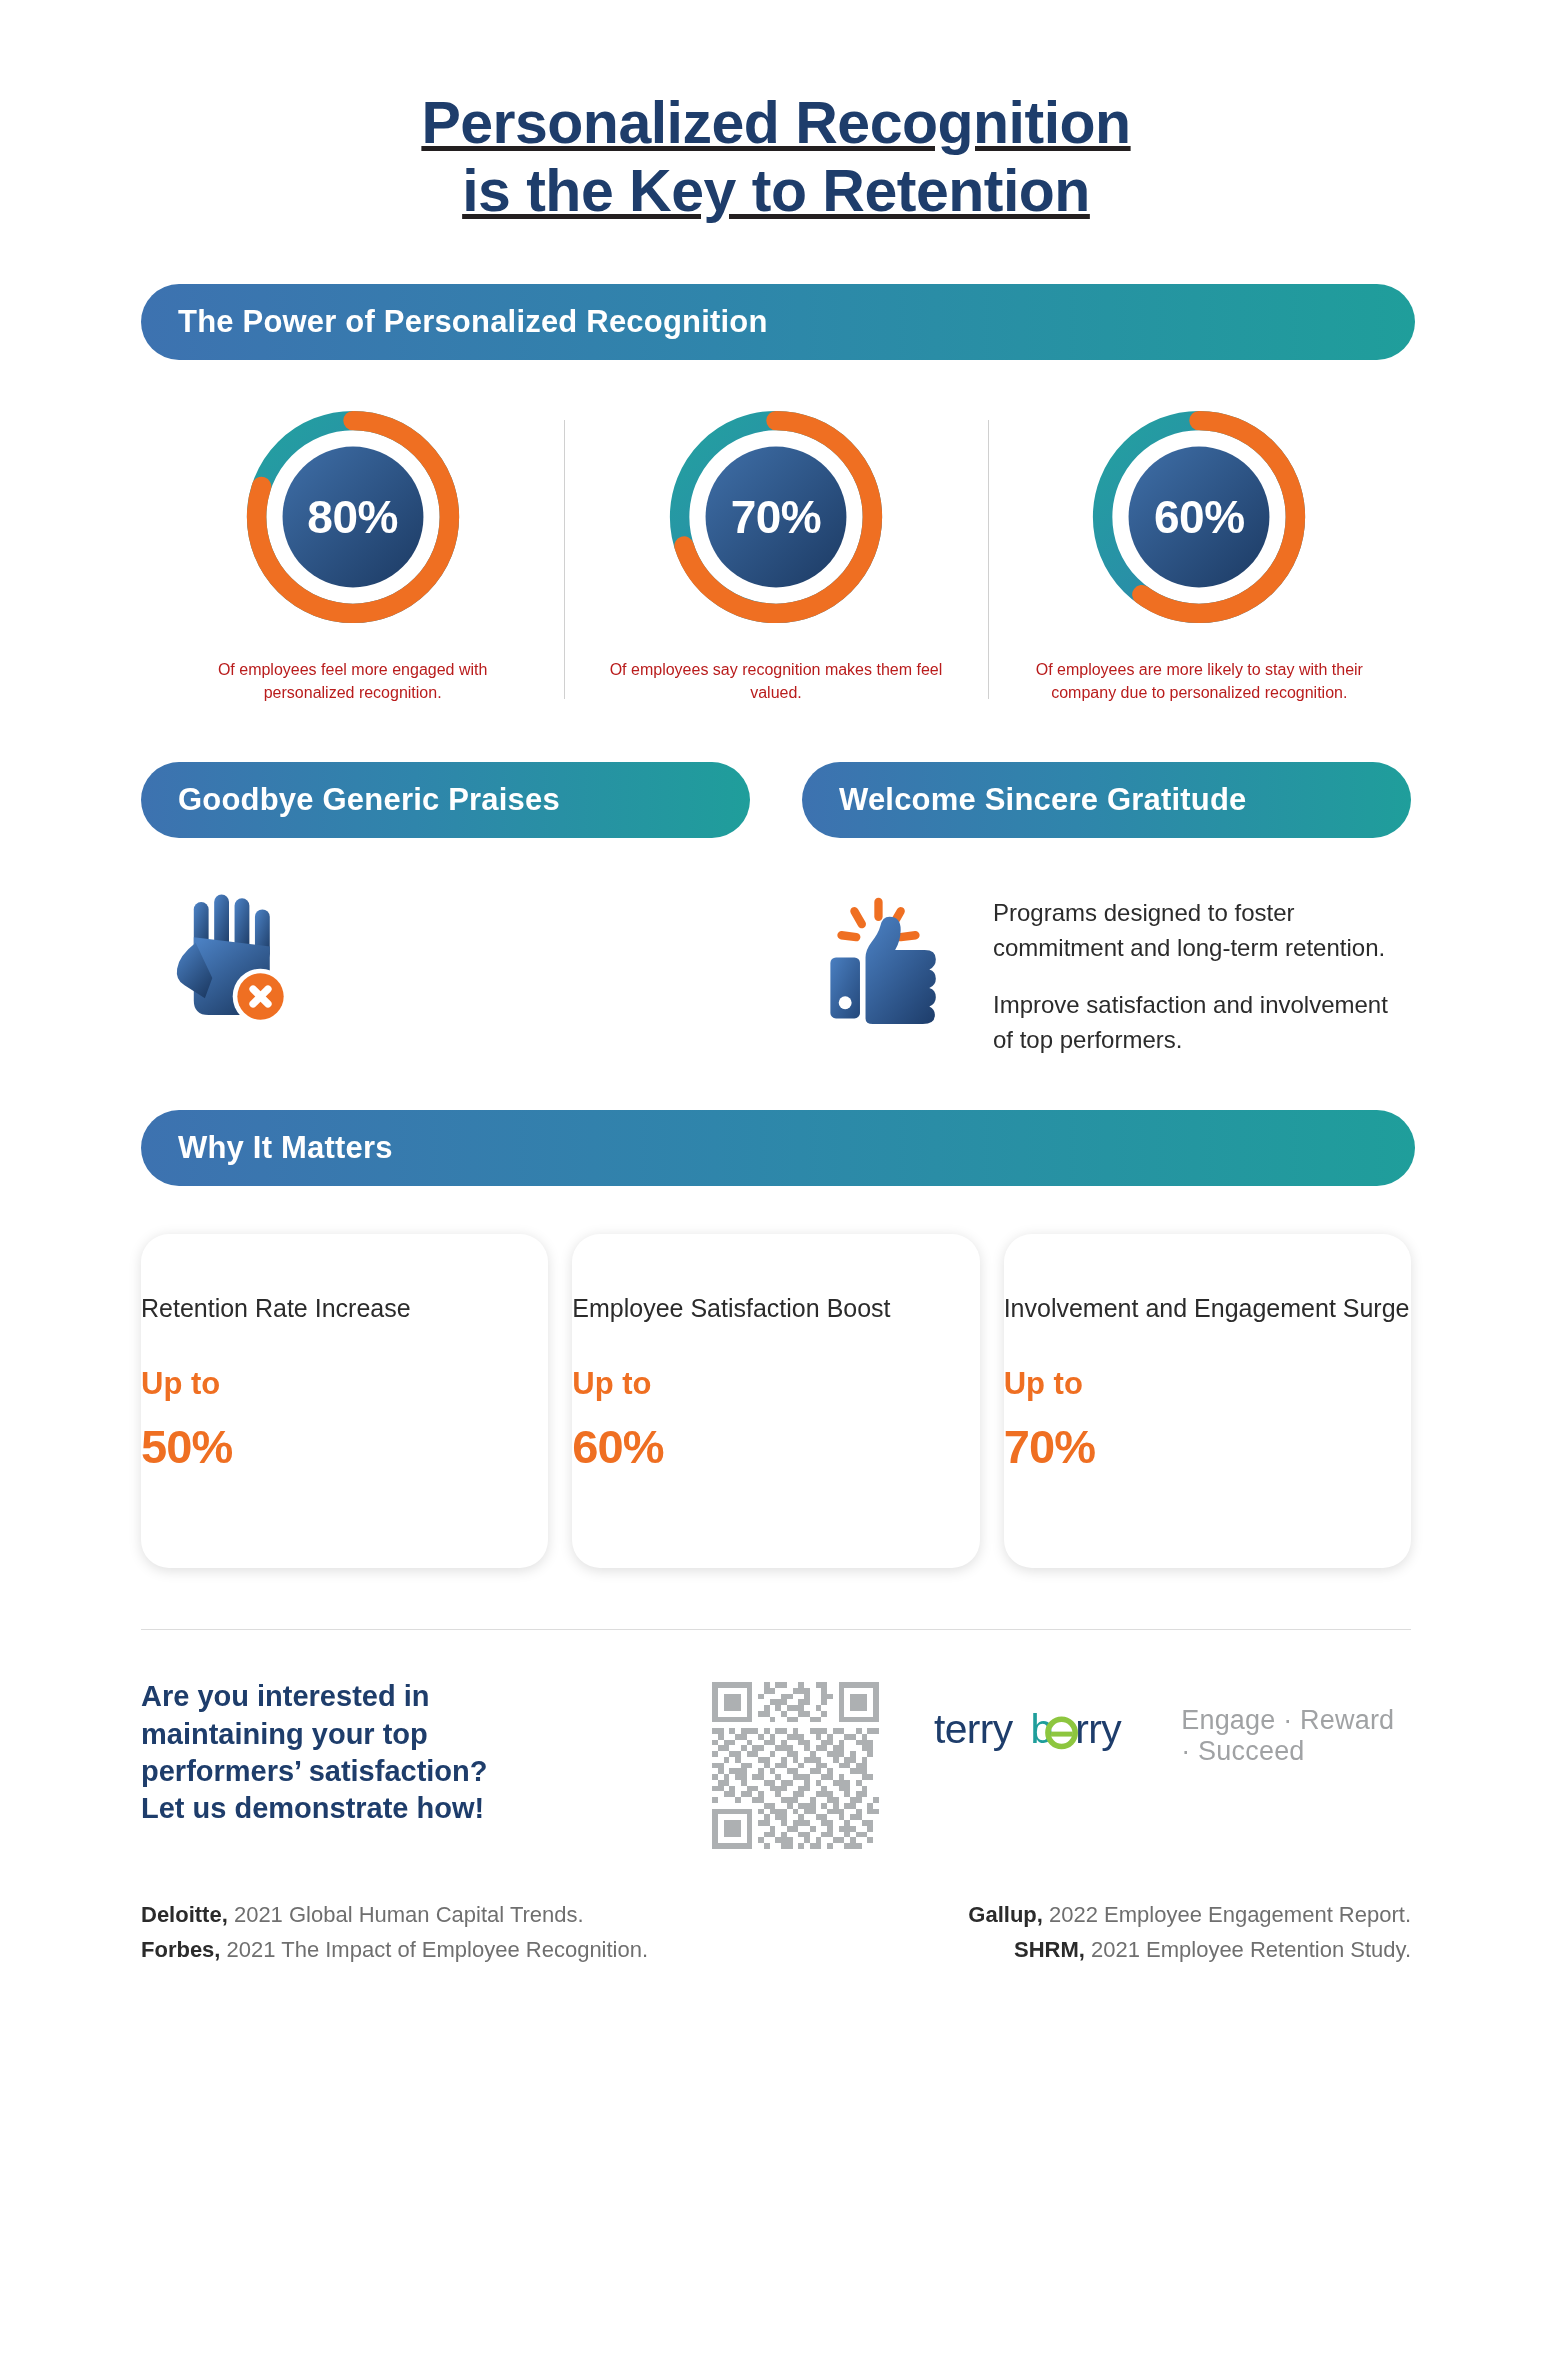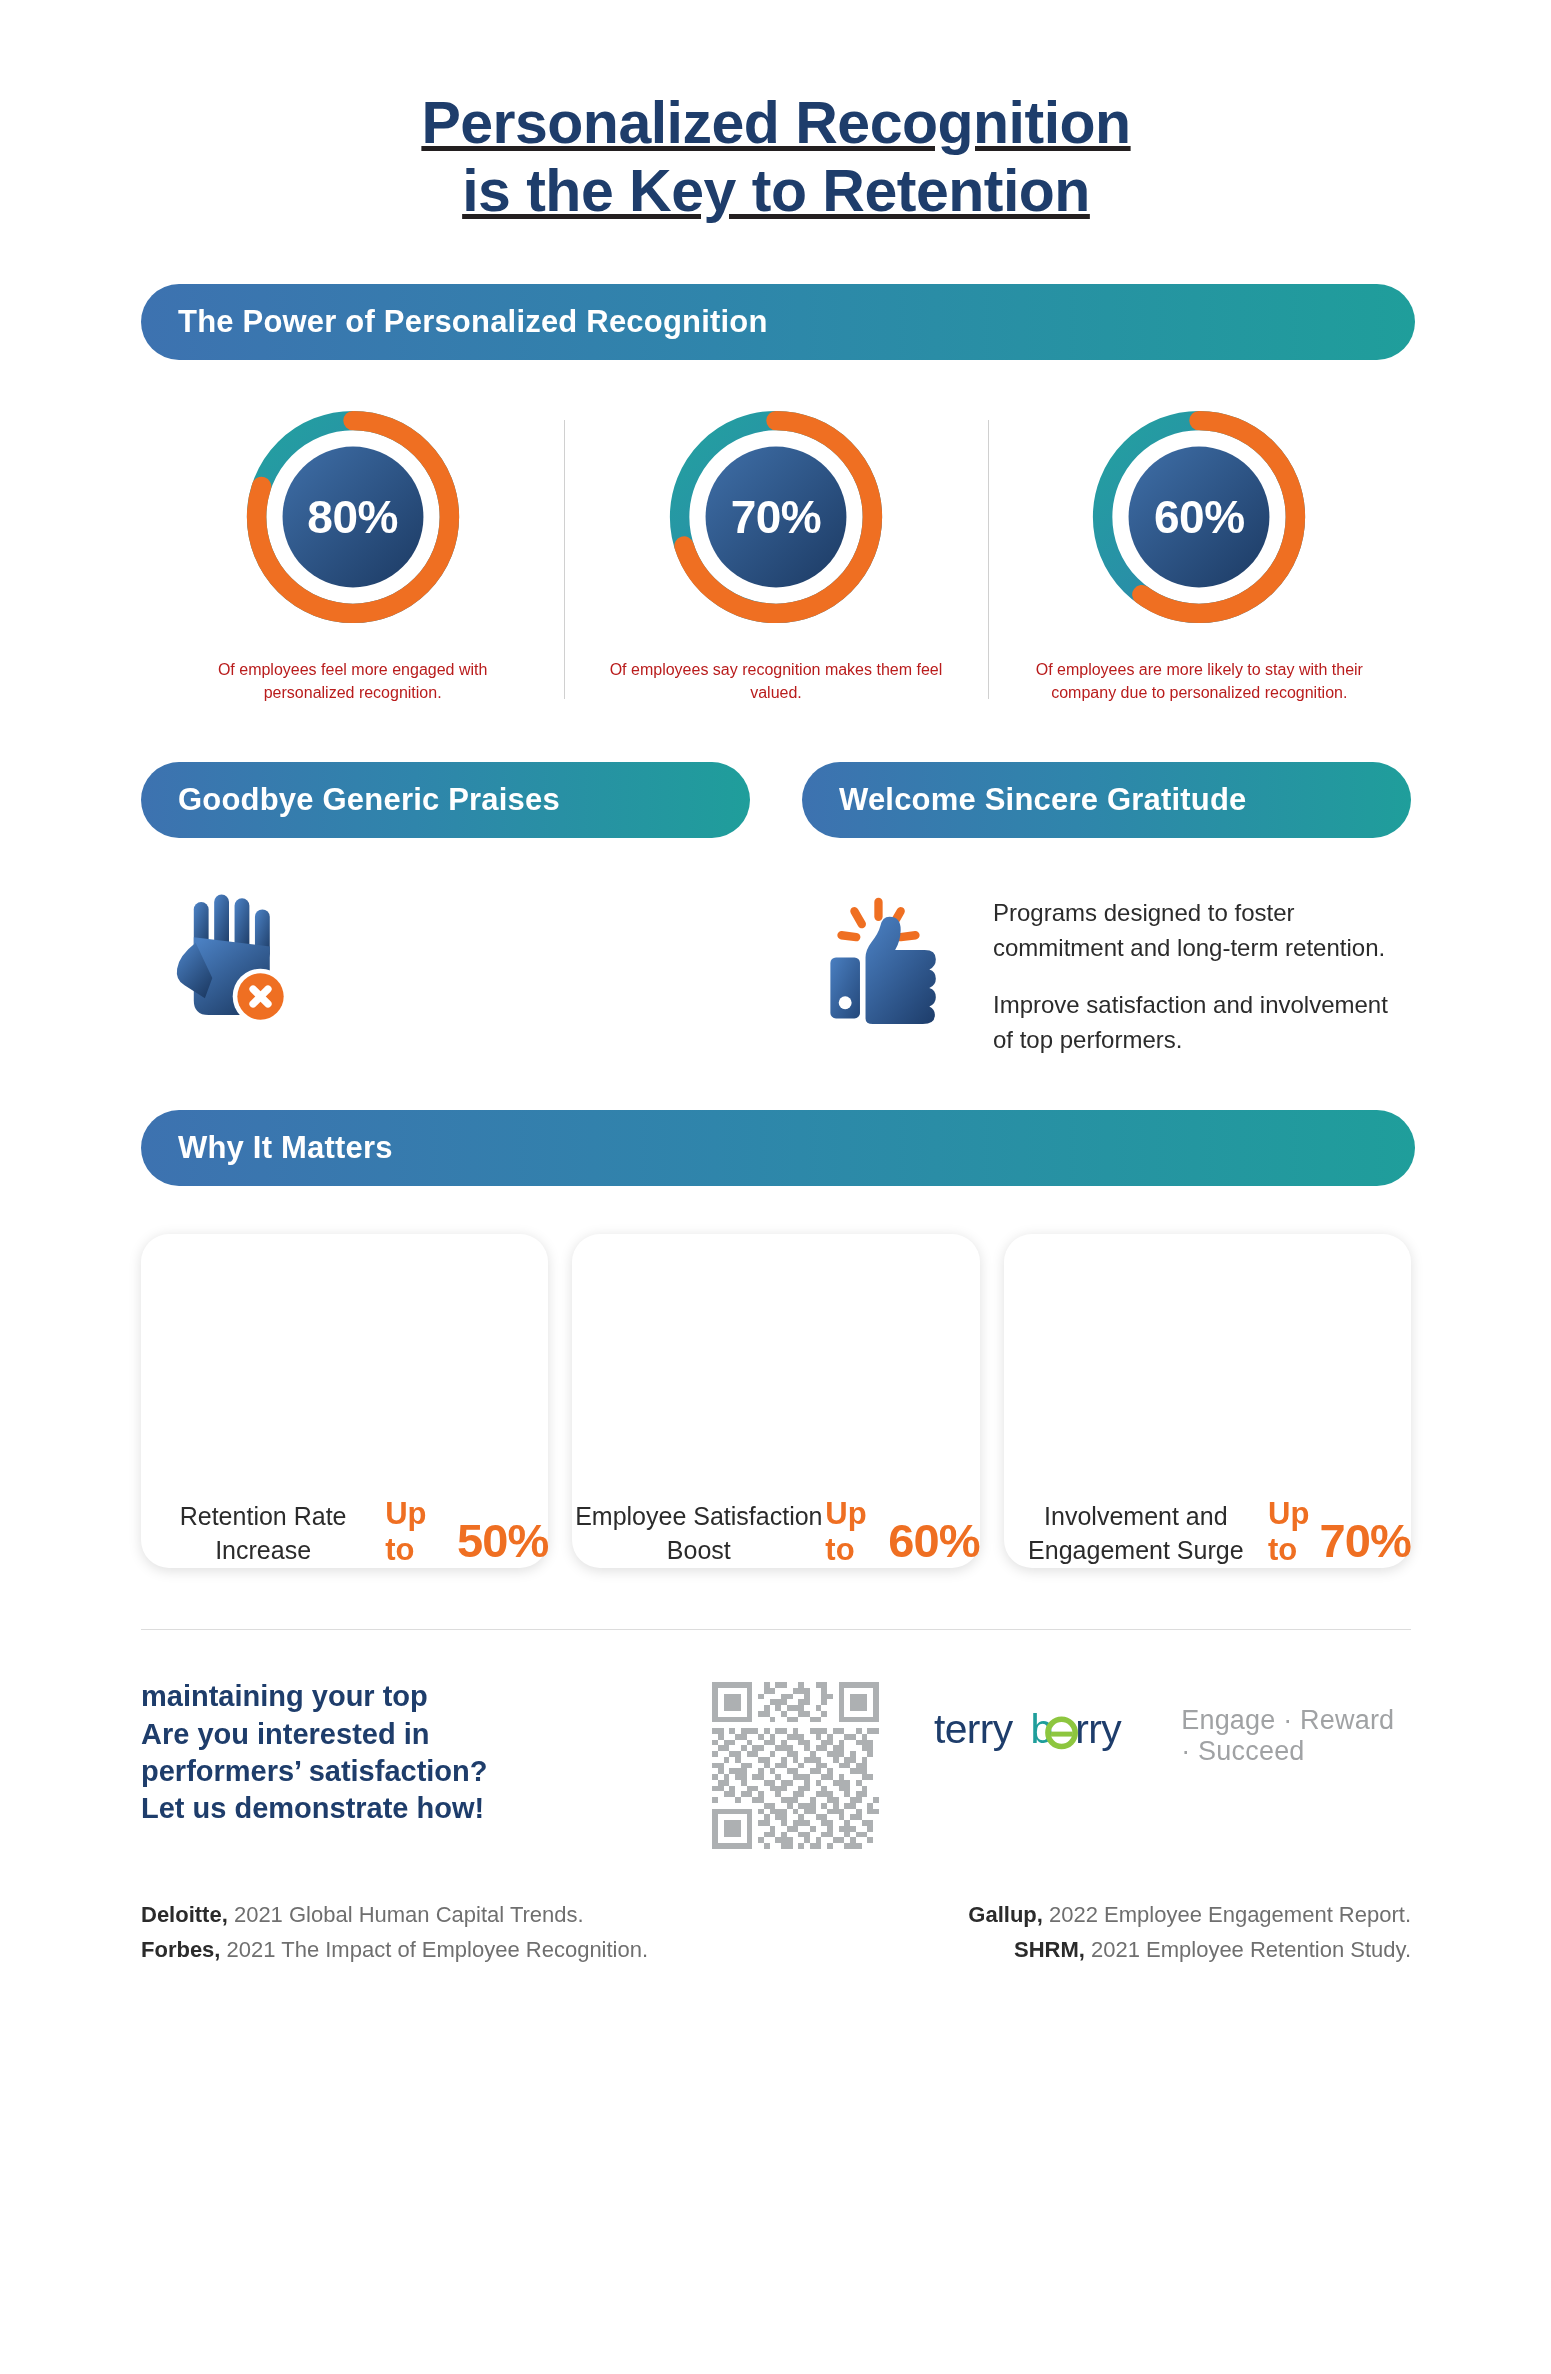--- a/index.html
+++ b/index.html
@@ -157,22 +157,22 @@
     margin: 0 141px;
     padding-top: 48px;
   }
   .card {
     flex: 1;
     height: 334px;
     background: #ffffff;
     border-radius: 28px;
     box-shadow: 0 2.8px 13px rgba(0,0,0,0.13);
     display: flex;
-    flex-direction: row;
-    align-items: flex-end;
+    flex-direction: column;
+    align-items: flex-start;
     padding-top: 58px;
   }
   .card-label {
     font-size: 25px;
     line-height: 1.35;
     color: #2b2b2b;
     text-align: center;
   }
   .card-upto {
     margin-top: 41px;
@@ -420,22 +420,22 @@
       <div class="card-label">Involvement and Engagement Surge</div>
       <div class="card-upto">Up to</div>
       <div class="card-pct">70%</div>
     </div>
   </div>
 
   <div class="divider"></div>
 
   <div class="footer">
     <div class="cta">
+      <div>Are you interested in</div>
       <div>maintaining your top</div>
-      <div>Are you interested in</div>
       <div>performers’ satisfaction?</div>
       <div>Let us demonstrate how!</div>
     </div>
 
     <div class="qr-slot">
       <svg width="167" height="167" viewBox="0 0 29 29" shape-rendering="crispEdges" aria-hidden="true">
         <rect width="29" height="29" fill="#ffffff"></rect>
         <g fill="#adb0b2">
           <path d="M0 0h7v7h-7z"></path>
             <path d="M22 0h7v7h-7z"></path>

